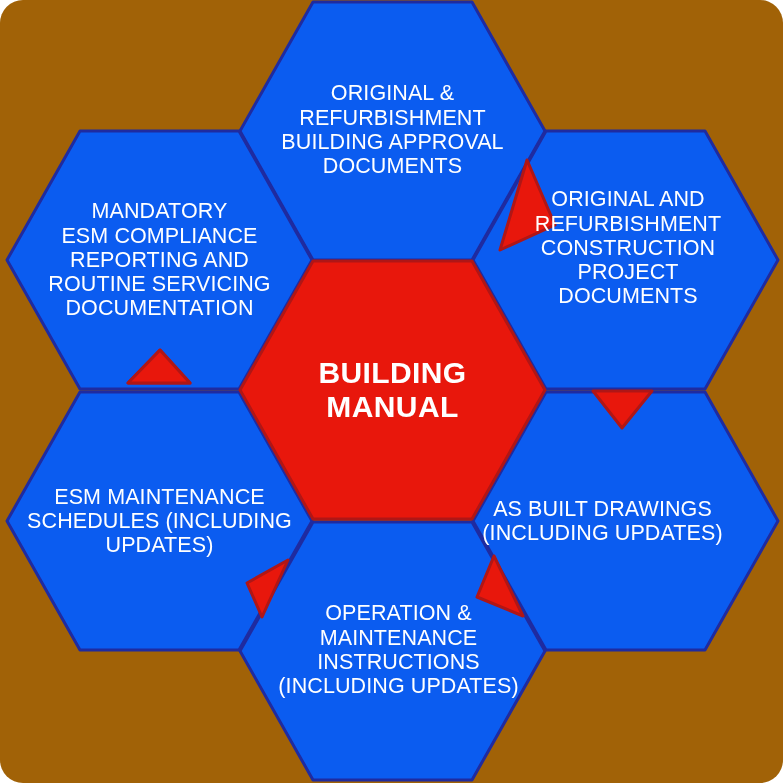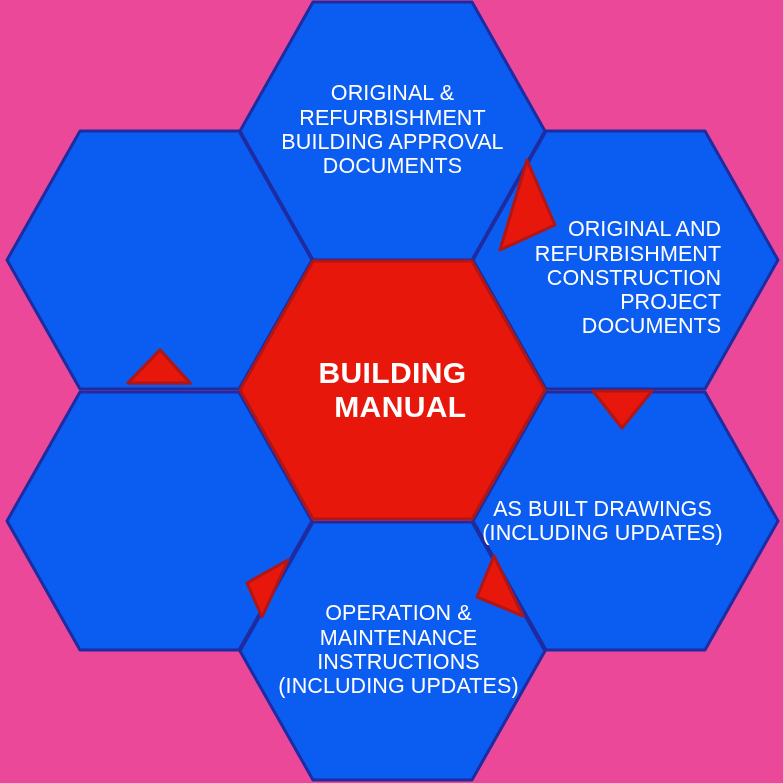--- a/index.html
+++ b/index.html
@@ -37,27 +37,26 @@
   }
   .hex-label.outer {
     font-size: 21.5px;
     font-weight: 400;
     letter-spacing: 0.1px;
   }
   .hex-label.center {
     font-size: 30px;
     font-weight: bold;
     letter-spacing: 0.4px;
-    text-align: right;
   }
 </style>
 </head>
 <body>
 
-<div id="diagram-root" style="background: #ec4899;">
+<div id="diagram-root" style="background: #a16207; border-radius: 23px;">
 
   <svg id="hex-svg" viewBox="0 0 783 783">
     <g>
       <polygon points="313,2 472,2 545,131 472,260 313,260 240,131" fill="#0B5CF0" stroke="#1F2BA0" stroke-width="3" stroke-linejoin="round"></polygon>
       <polygon points="546,131 705,131 778,260 705,389 546,389 473,260" fill="#0B5CF0" stroke="#1F2BA0" stroke-width="3" stroke-linejoin="round"></polygon>
       <polygon points="546,392 705,392 778,521 705,650 546,650 473,521" fill="#0B5CF0" stroke="#1F2BA0" stroke-width="3" stroke-linejoin="round"></polygon>
       <polygon points="313,522 472,522 545,651 472,780 313,780 240,651" fill="#0B5CF0" stroke="#1F2BA0" stroke-width="3" stroke-linejoin="round"></polygon>
       <polygon points="80,392 239,392 312,521 239,650 80,650 7,521" fill="#0B5CF0" stroke="#1F2BA0" stroke-width="3" stroke-linejoin="round"></polygon>
       <polygon points="80,131 239,131 312,260 239,389 80,389 7,260" fill="#0B5CF0" stroke="#1F2BA0" stroke-width="3" stroke-linejoin="round"></polygon>
     </g>
@@ -72,32 +71,40 @@
       <polygon points="128,383 190,383 160,350" fill="#E8170C" stroke="#B01616" stroke-width="3" stroke-linejoin="round"></polygon>
       <polygon points="128,383 190,383 160,350" fill="#E8170C" stroke="#B01616" stroke-width="3" stroke-linejoin="round"></polygon>
     </g>
   </svg>
 
   <div class="hex-label outer" style="left: 247px; top: 40px; width: 291px; height: 180px; color: rgb(255, 255, 255);">ORIGINAL &amp;
 REFURBISHMENT
 BUILDING APPROVAL
 DOCUMENTS</div>
 
-  <div class="hex-label outer" style="left: 488px; top: 188px; width: 280px; height: 180px; color: rgb(255, 255, 255); text-align: right;">ORIGINAL AND
+  <div class="hex-label outer" style="left: 488px; top: 158px; width: 280px; height: 180px; color: rgb(255, 255, 255);">ORIGINAL AND
 REFURBISHMENT
 CONSTRUCTION
 PROJECT
 DOCUMENTS</div>
 
   <div class="hex-label outer" style="left: 460px; top: 431px; width: 285px; height: 180px; color: rgb(255, 255, 255);">AS BUILT DRAWINGS
 (INCLUDING UPDATES)</div>
 
   <div class="hex-label outer" style="left: 252px; top: 560px; width: 293px; height: 180px; color: rgb(255, 255, 255);">OPERATION &amp;
 MAINTENANCE
 INSTRUCTIONS
 (INCLUDING UPDATES)</div>
 
+  <div class="hex-label outer" style="left: 13px; top: 431px; width: 293px; height: 180px; color: rgb(255, 255, 255);">ESM MAINTENANCE
+SCHEDULES (INCLUDING
+UPDATES)</div>
 
+  <div class="hex-label outer" style="left: 13px; top: 170px; width: 293px; height: 180px; color: rgb(255, 255, 255);">MANDATORY
+ESM COMPLIANCE
+REPORTING AND
+ROUTINE SERVICING
+DOCUMENTATION</div>
 
   <div class="hex-label center" style="left: 250px; top: 300px; width: 285px; height: 180px; color: rgb(255, 255, 255);">BUILDING
 MANUAL</div>
 
 </div>
 
 </body></html>

